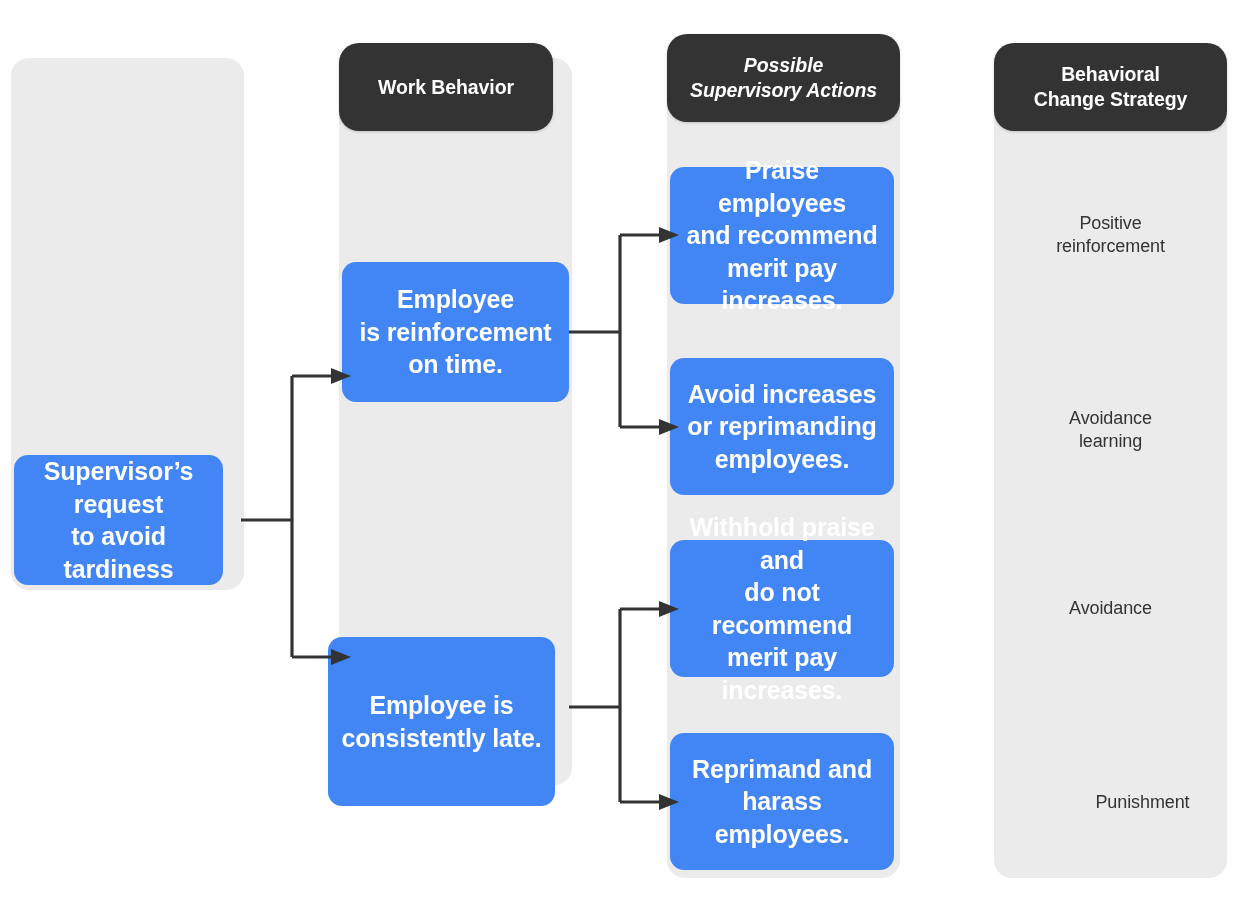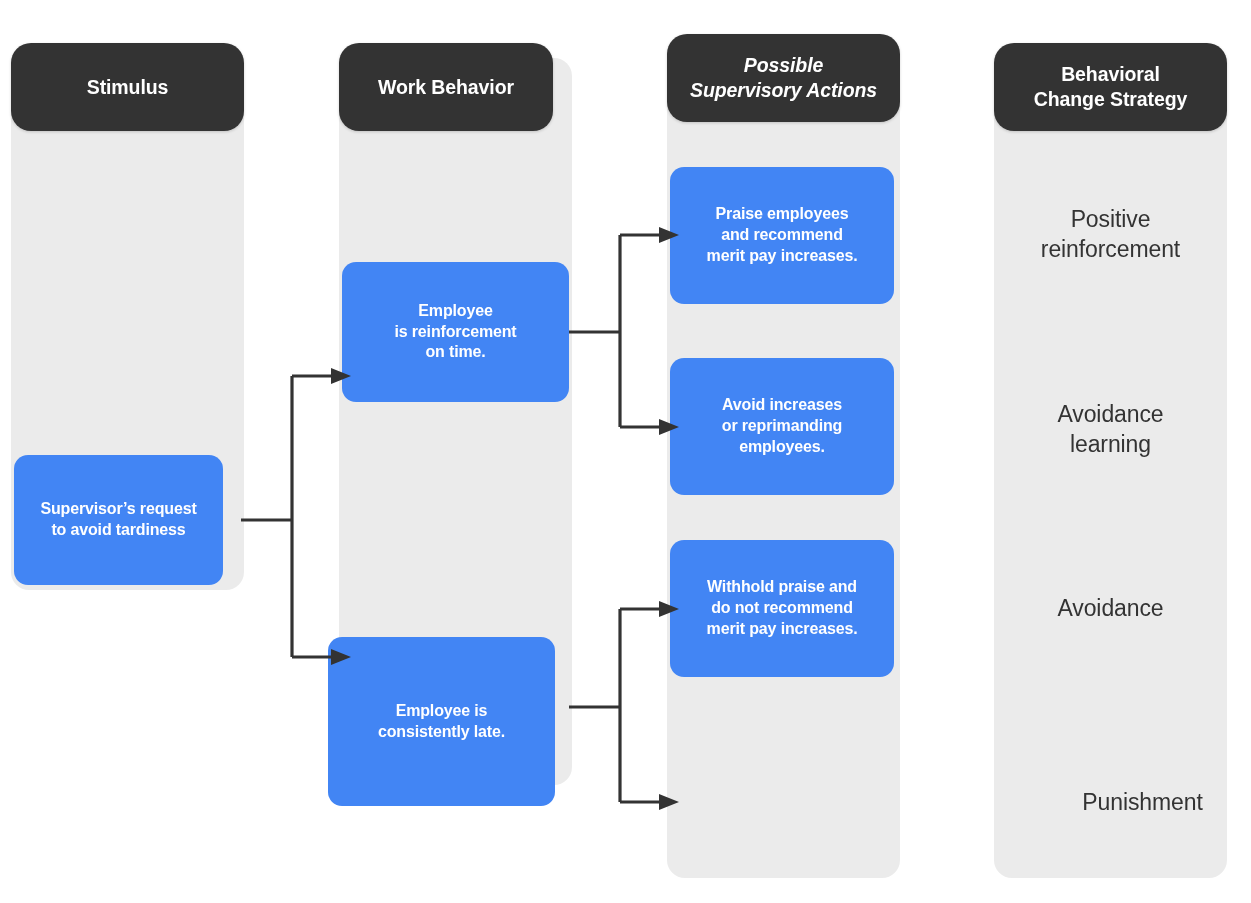--- a/index.html
+++ b/index.html
@@ -46,31 +46,31 @@
     position: absolute;
     background: #4285f4;
     border-radius: 14px;
     color: #ffffff;
     font-weight: bold;
     display: flex;
     align-items: center;
     justify-content: center;
     text-align: center;
     line-height: 1.30;
-    font-size: 16px;
+    font-size: 25px;
     letter-spacing: -0.15px;
     padding: 6px 10px;
     white-space: pre-line;
   }
 
   
   .strategy {
     position: absolute;
     color: #333333;
-    font-size: 23px;
+    font-size: 18px;
     line-height: 1.30;
     text-align: center;
     display: flex;
     align-items: center;
     justify-content: center;
     white-space: pre-line;
     letter-spacing: -0.1px;
   }
 
   
@@ -81,21 +81,20 @@
 </head>
 <body>
 
 <div id="stage">
 
   <div class="panel" style="left:11px; top:58px; width:233px; height:532px;"></div>
   <div class="panel" style="left:339px; top:58px; width:233px; height:727px;"></div>
   <div class="panel" style="left:667px; top:58px; width:233px; height:820px;"></div>
   <div class="panel" style="left:994px; top:58px; width:233px; height:820px;"></div>
 
-  <div class="header-chip" style="left:11px; top:43px; width:233px; height:88px;">Stimulus</div>
   <div class="header-chip" style="left:339px; top:43px; width:214px; height:88px;text-align:right;">Work Behavior</div>
   <div class="header-chip" style="left:667px; top:34px; width:233px; height:88px;font-style:italic;">Possible
 Supervisory Actions</div>
   <div class="header-chip" style="left:994px; top:43px; width:233px; height:88px;">Behavioral
 Change Strategy</div>
 
   <div class="node" style="left:14px; top:455px; width:209px; height:130px;">Supervisor’s request
 to avoid tardiness</div>
 
   <div class="node" style="left:342px; top:262px; width:227px; height:140px;">Employee
@@ -106,20 +105,22 @@
 
   <div class="node" style="left:670px; top:167px; width:224px; height:137px;">Praise employees
 and recommend
 merit pay increases.</div>
   <div class="node" style="left:670px; top:358px; width:224px; height:137px;">Avoid increases
 or reprimanding
 employees.</div>
   <div class="node" style="left:670px; top:540px; width:224px; height:137px;">Withhold praise and
 do not recommend
 merit pay increases.</div>
+  <div class="node" style="left:670px; top:733px; width:224px; height:137px;">Reprimand and
+harass employees.</div>
 
   <div class="strategy" style="left:994px; top:200px; width:233px; height:70px;">Positive
 reinforcement</div>
   <div class="strategy" style="left:994px; top:395px; width:233px; height:70px;">Avoidance
 learning</div>
   <div class="strategy" style="left:994px; top:588px; width:233px; height:42px;">Avoidance</div>
   <div class="strategy" style="left:994px; top:782px; width:233px; height:42px;margin-left:32px;">Punishment</div>
 
   <svg class="connector" width="120" height="330" viewBox="0 0 120 330" style="left:235px; top:350px;">
 

